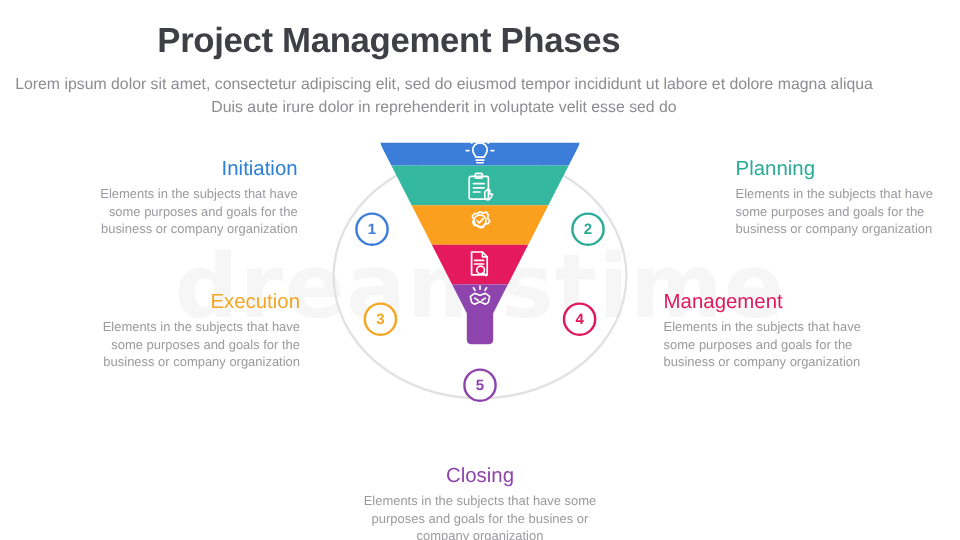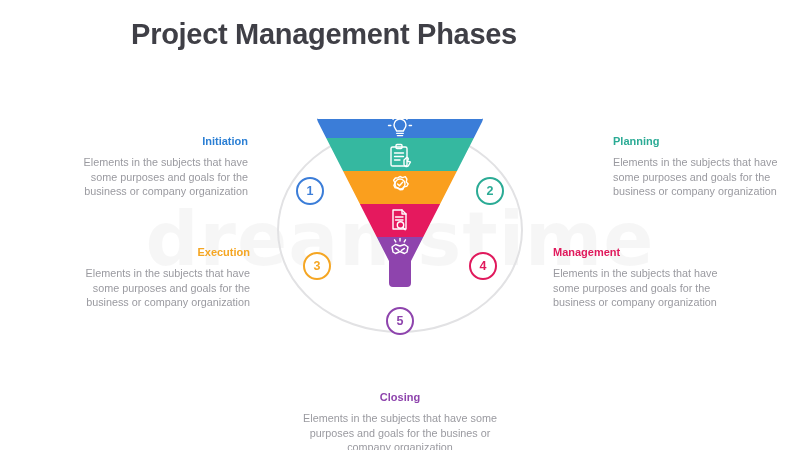--- a/index.html
+++ b/index.html
@@ -81,22 +81,22 @@
     font-weight: 600;
     color: #555;
   }
 
   
   .phase-block {
     position: absolute;
     width: 188px;
   }
   .phase-title {
-    font-size: 11px;
-    font-weight: bold;
+    font-size: 17px;
+    font-weight: normal;
     margin: 0 0 5px 0;
     line-height: 18px;
   }
   .phase-desc {
     font-size: 10.8px;
     line-height: 14.5px;
     color: #9a9aa0;
     margin: 0;
   }
   .align-right { text-align: right; }
@@ -121,20 +121,21 @@
     pointer-events: none;
     user-select: none;
     font-family: "DejaVu Sans", sans-serif;
   }
 </style>
 </head>
 <body>
 
 <div id="header">
   <h1 id="page-title">Project Management Phases</h1>
+  <p id="page-subtitle">Lorem ipsum dolor sit amet, consectetur adipiscing elit, sed do eiusmod tempor incididunt ut labore et dolore magna aliqua Duis aute irure dolor in reprehenderit in voluptate velit esse sed do</p>
 </div>
 
 <div id="watermark">dreamstime</div>
 
 <div id="diagram">
 
   <div id="ring" style="border-color: rgb(226, 226, 228);"></div>
 
   <svg id="funnel-svg" width="290" height="250" viewBox="0 0 290 250">
     <defs>

